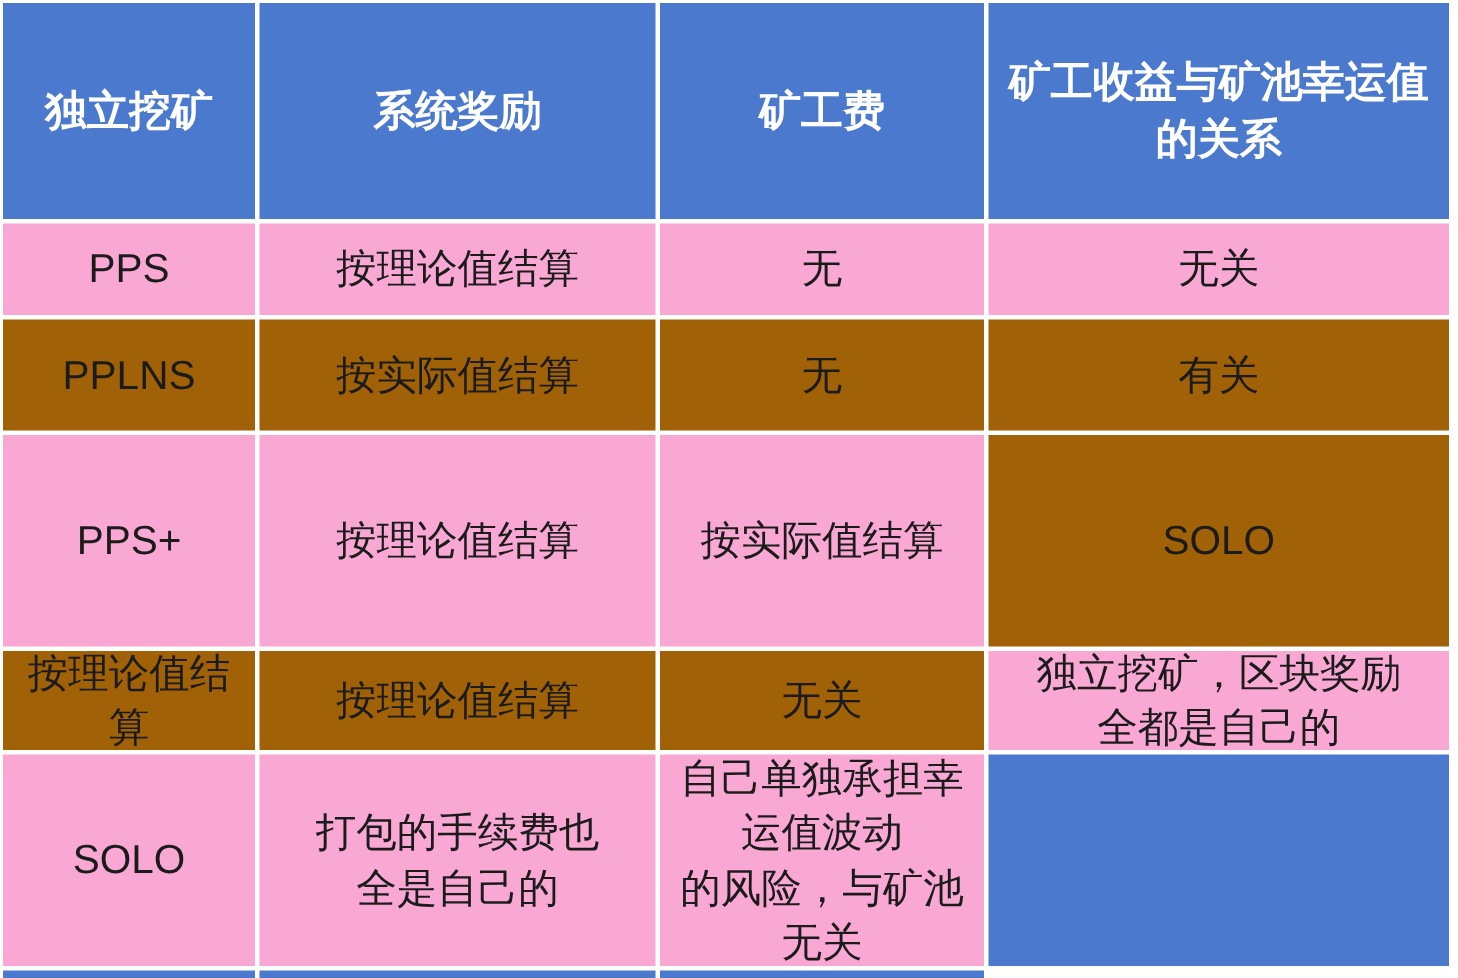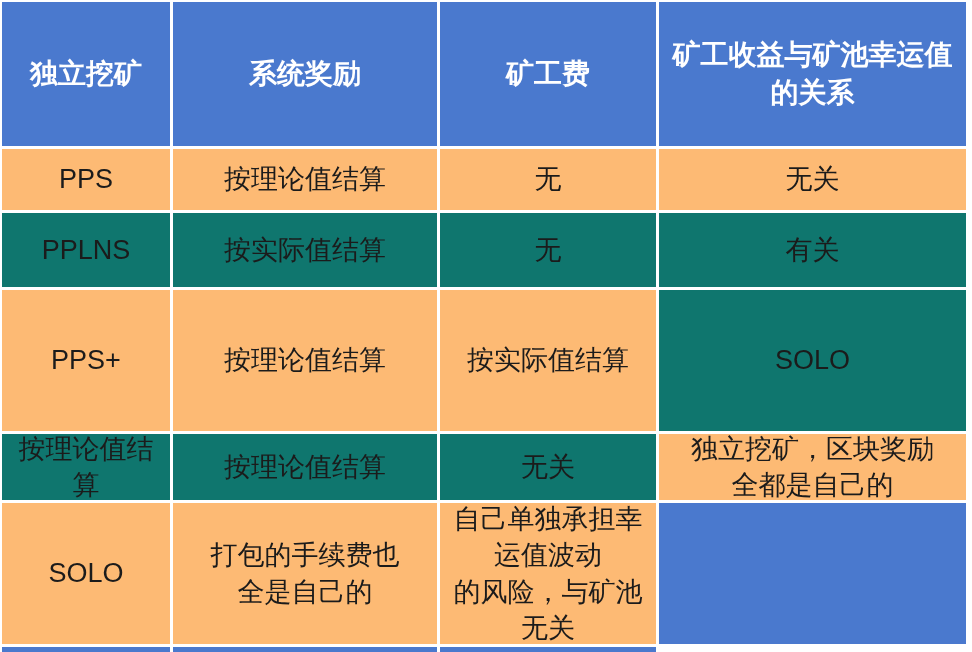--- a/index.html
+++ b/index.html
@@ -33,22 +33,22 @@
     font-size: 27px;
     padding: 2px 4px;
     box-sizing: border-box;
   }
   .cell.hdr {
     background: #4a79ce;
     color: #ffffff;
     font-size: 28px;
     font-weight: 700;
   }
-  .cell.band-a { background: #fdba74; }
-  .cell.band-b { background: #0f766e; }
+  .cell.band-a { background: #f9a8d4; }
+  .cell.band-b { background: #a16207; }
   .cell.strip  { background: #4a79ce; padding: 0; }
 </style>
 </head>
 <body>
 
 <div class="table-wrap">
 
   <div class="cell hdr">独立挖矿</div>
   <div class="cell hdr">系统奖励</div>
   <div class="cell hdr">矿工费</div>

